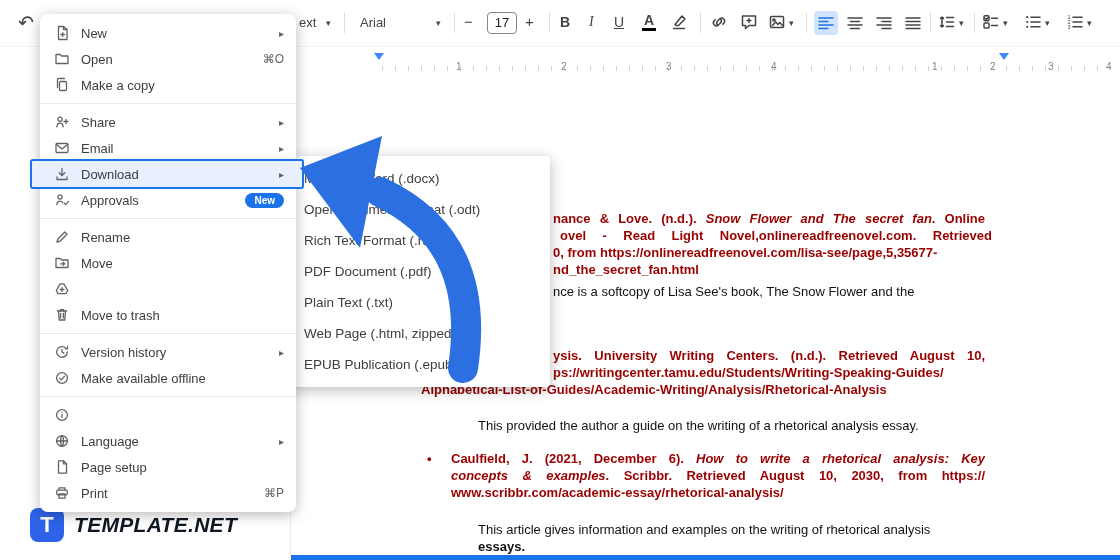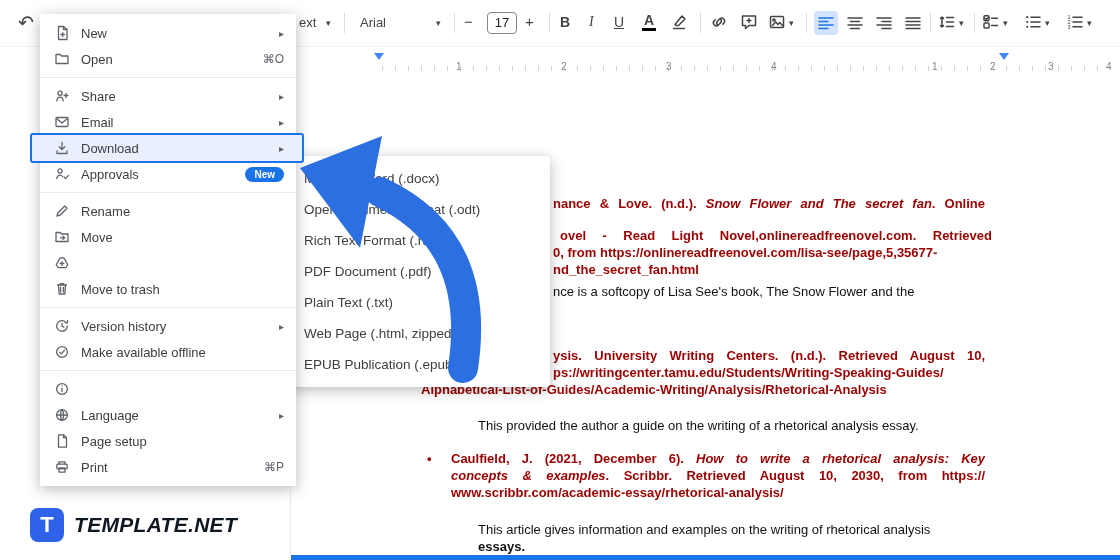--- a/index.html
+++ b/index.html
@@ -28,21 +28,21 @@
            border-right:5px solid transparent;border-top:7px solid #4285f4;}
   .vline{position:absolute;left:290px;top:46px;width:1px;height:509px;background:#ececec;}
   .bottombar{position:absolute;left:291px;top:555px;width:829px;height:5px;background:#1a73e8;}
   
   .dl{position:absolute;font-size:13px;line-height:17px;height:17px;overflow:hidden;white-space:nowrap;}
   .dl.jst{white-space:normal;text-align:justify;text-align-last:justify;}
   .red{color:#990000;font-weight:700;}
   .blk{color:#111;}
   .it{font-style:italic;}
   
-  .menu-panel{position:absolute;left:40px;top:14px;width:256px;background:#fff;border-radius:0;
+  .menu-panel{position:absolute;left:40px;top:14px;width:256px;background:#fff;border-radius:8px;
               box-shadow:0 3px 14px rgba(0,0,0,.28);padding:6px 0;z-index:20;}
   .mi{display:flex;align-items:center;height:26px;padding:0 12px 0 14px;font-size:13px;color:#3c4043;position:relative;}
   .mi .mic{flex:0 0 16px;margin-right:11px;}
   .mic{stroke:#5f6368;fill:none;stroke-width:1.3;stroke-linecap:round;stroke-linejoin:round;}
   .mi-label{flex:1;white-space:nowrap;}
   .mi-arrow{color:#5f6368;font-size:10px;}
   .mi-shortcut{color:#5f6368;font-size:12px;}
   .badge{background:#1a73e8;color:#fff;font-size:10px;font-weight:700;padding:2px 9px;border-radius:9px;}
   .msep{border-top:1px solid #e8eaed;margin:5px 0;}
   .mi.active::before{content:"";position:absolute;left:-10px;right:-8px;top:-2px;bottom:-2px;
@@ -207,21 +207,21 @@
     <span class="ruler-num" style="left:932px;top:61px;">1</span>
     <span class="ruler-num" style="left:990px;top:61px;">2</span>
     <span class="ruler-num" style="left:1048px;top:61px;">3</span>
     <span class="ruler-num" style="left:1106px;top:61px;">4</span>
   </div>
 
   <div class="vline"></div>
   <div class="bottombar"></div>
 
   <div>
-    <div class="dl red jst" style="left:553px;top:195px;width:432px;"><span>nance &amp; Love. (n.d.). </span><span class="it">Snow Flower and The secret fan</span><span>. Online</span></div>
+    <div class="dl red jst" style="left:553px;top:210px;width:432px;"><span>nance &amp; Love. (n.d.). </span><span class="it">Snow Flower and The secret fan</span><span>. Online</span></div>
     <div class="dl red jst" style="left:560px;top:227px;width:432px;">ovel - Read Light Novel,onlinereadfreenovel.com. Retrieved</div>
     <div class="dl red" style="left:553px;top:244px;width:432px;">0, from https://onlinereadfreenovel.com/lisa-see/page,5,35677-</div>
     <div class="dl red" style="left:553px;top:261px;">nd_the_secret_fan.html</div>
 
     <div class="dl blk" style="left:553px;top:283px;">nce is a softcopy of Lisa See's book, The Snow Flower and the</div>
 
     <div class="dl red jst" style="left:553px;top:347px;width:432px;">ysis. University Writing Centers. (n.d.). Retrieved August 10,</div>
     <div class="dl red jst" style="left:553px;top:364px;width:432px;">ps://writingcenter.tamu.edu/Students/Writing-Speaking-Guides/</div>
     <div class="dl red" style="left:421px;top:381px;">Alphabetical-List-of-Guides/Academic-Writing/Analysis/Rhetorical-Analysis</div>
 
@@ -256,20 +256,27 @@
       <span class="mi-label">New</span>
       <span class="mi-arrow">▸</span>
     </div>
     <div class="mi">
       <svg class="mic" width="16" height="16" viewBox="0 0 16 16">
           <path d="M2 12.5V3.5h4.2L7.7 5H14v7.5z"></path>
         </svg>
       <span class="mi-label">Open</span>
       <span class="mi-shortcut">⌘O</span>
     </div>
+    <div class="mi">
+      <svg class="mic" width="16" height="16" viewBox="0 0 16 16">
+          <rect x="5.5" y="4.5" width="7" height="9" rx="1"></rect>
+          <path d="M3.5 10.5v-8a1 1 0 0 1 1-1h6"></path>
+        </svg>
+      <span class="mi-label">Make a copy</span>
+    </div>
     <div class="msep"></div>
     <div class="mi">
       <svg class="mic" width="16" height="16" viewBox="0 0 16 16">
           <circle cx="6" cy="5.2" r="2.1"></circle>
           <path d="M2.8 12.8c.4-2.4 1.7-3.6 3.2-3.6s2.8 1.2 3.2 3.6"></path>
           <path d="M12 5.5v4M10 7.5h4"></path>
         </svg>
       <span class="mi-label">Share</span>
       <span class="mi-arrow">▸</span>
     </div>

